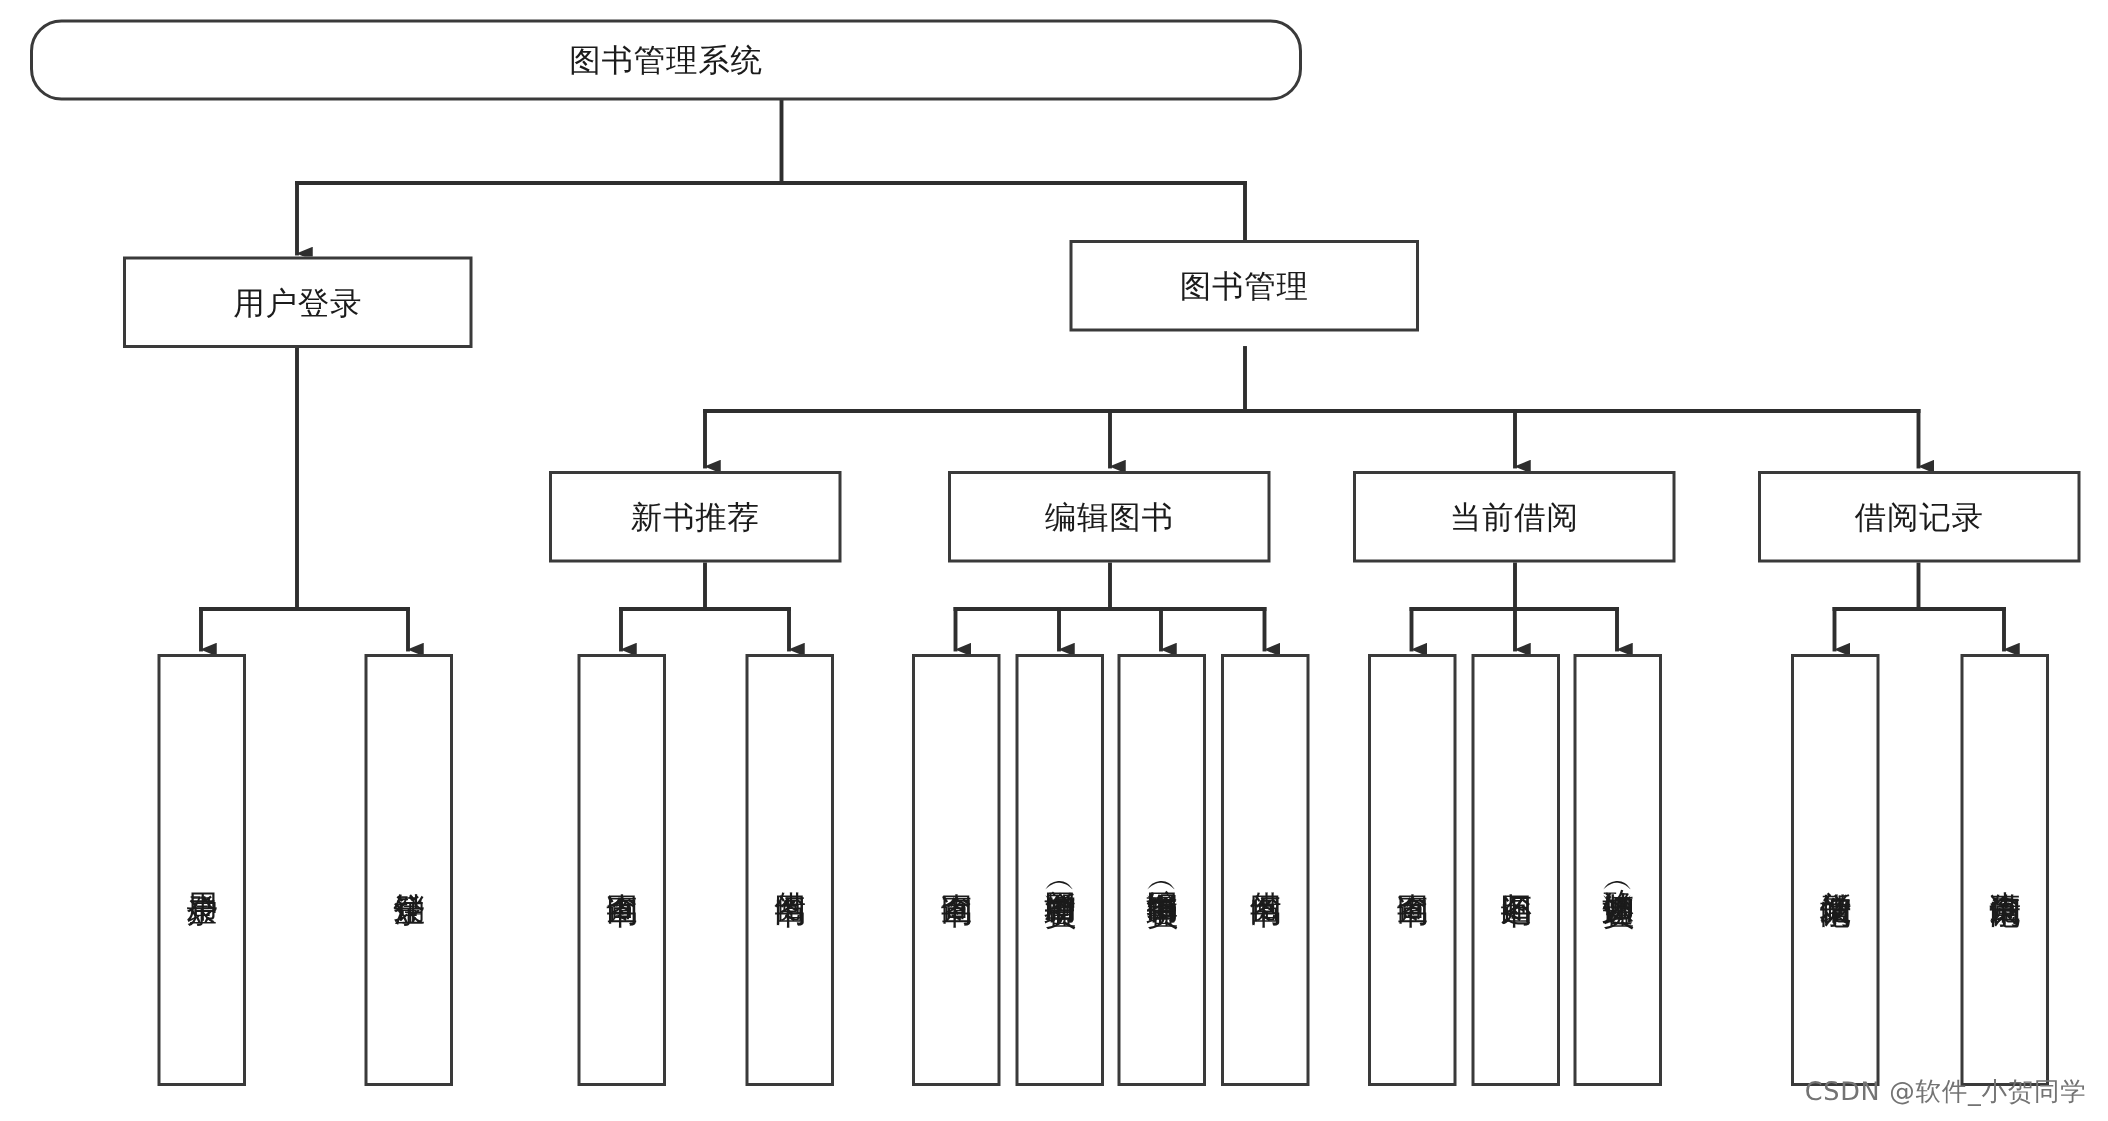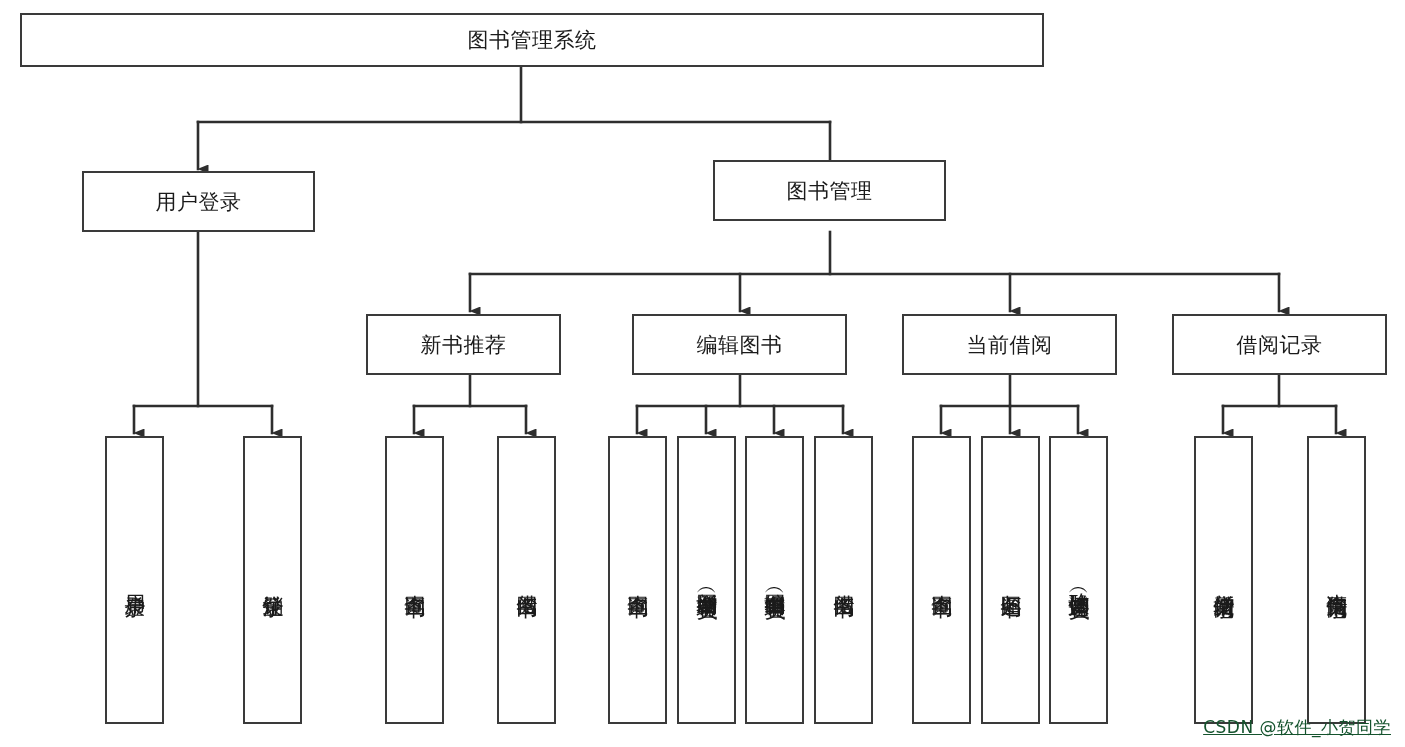--- a/index.html
+++ b/index.html
@@ -56,25 +56,24 @@
     white-space: nowrap;
   }
   .node.vert .lbl {
     text-align: center;
   }
   .watermark {
     position: absolute;
     right: 14px;
     bottom: 8px;
     font-size: 17px;
-    color: #14532d;
+    color: #737373;
     letter-spacing: 0.5px;
     z-index: 3;
     white-space: nowrap;
-    text-decoration: underline;
   }
 </style>
 </head>
 <body>
 
 <div id="canvas">
 
   <svg id="wires" viewBox="0 0 1405 747" xmlns="http://www.w3.org/2000/svg">
     <defs>
       <marker id="arrow" markerWidth="9" markerHeight="11" refX="4.5" refY="10.5" orient="auto" markerUnits="userSpaceOnUse">
@@ -121,21 +120,21 @@
       <line x1="1010" y1="406" x2="1010" y2="433" marker-end="url(#arrow)"></line>
       <line x1="1078" y1="406" x2="1078" y2="433" marker-end="url(#arrow)"></line>
 
       <line x1="1279" y1="375" x2="1279" y2="406"></line>
       <line x1="1223" y1="406" x2="1336" y2="406"></line>
       <line x1="1223" y1="406" x2="1223" y2="433" marker-end="url(#arrow)"></line>
       <line x1="1336" y1="406" x2="1336" y2="433" marker-end="url(#arrow)"></line>
     </g>
   </svg>
 
-  <div class="node horiz" style="left:20px; top:13px; width:1024px; height:54px;">
+  <div class="node horiz" style="left:20px; top:13px; width:848px; height:54px;border-radius:21px;">
     <span class="lbl">图书管理系统</span>
   </div>
 
   <div class="node horiz" style="left:82px; top:171px; width:233px; height:61px;">
     <span class="lbl">用户登录</span>
   </div>
   <div class="node horiz" style="left:713px; top:160px; width:233px; height:61px;">
     <span class="lbl">图书管理</span>
   </div>
 

